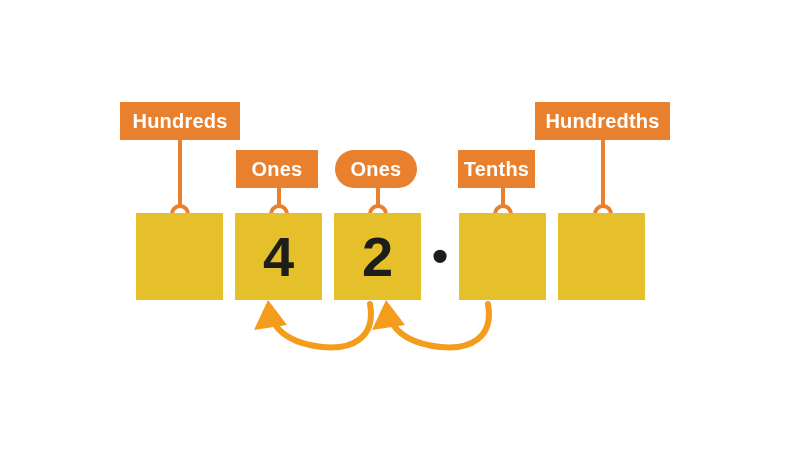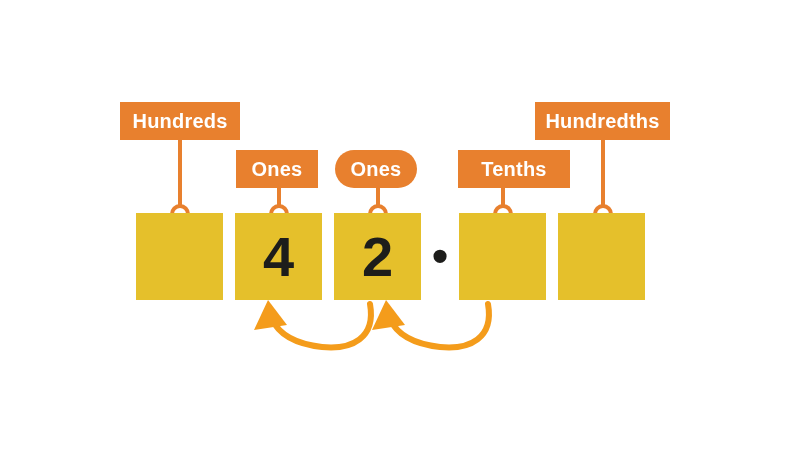--- a/index.html
+++ b/index.html
@@ -62,21 +62,21 @@
   }
 </style>
 </head>
 <body>
 
 <div class="canvas">
 
   <div class="label-box" style="left:120px;top:102px;width:120px;">Hundreds</div>
   <div class="label-box" style="left:236px;top:150px;width:82px;">Ones</div>
   <div class="label-box" style="left:335px;top:150px;width:82px;border-radius:19px;">Ones</div>
-  <div class="label-box" style="left:458px;top:150px;width:112px;">Tenths</div>
+  <div class="label-box" style="left:458px;top:150px;width:77px;">Tenths</div>
   <div class="label-box" style="left:535px;top:102px;width:135px;">Hundredths</div>
 
   <div class="stem" style="left:177.5px;top:139px;height:68px;"></div>
   <div class="stem" style="left:276.5px;top:187px;height:20px;"></div>
   <div class="stem" style="left:375.5px;top:187px;height:20px;"></div>
   <div class="stem" style="left:500.5px;top:187px;height:20px;"></div>
   <div class="stem" style="left:600.5px;top:139px;height:68px;"></div>
 
   <div class="connector-circle" style="left:169.5px;top:204px;"></div>
   <div class="connector-circle" style="left:268.5px;top:204px;"></div>

